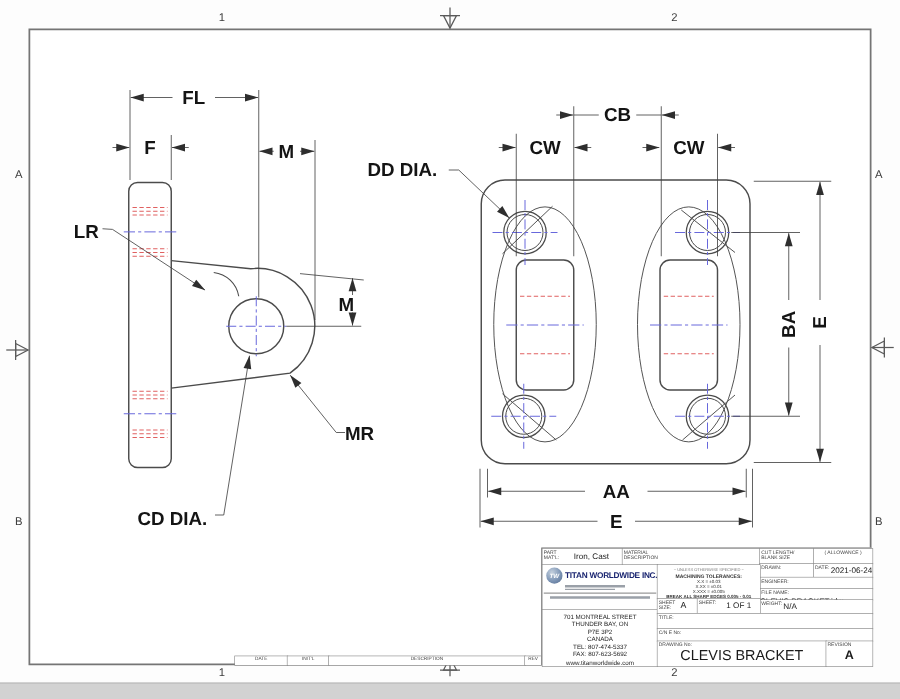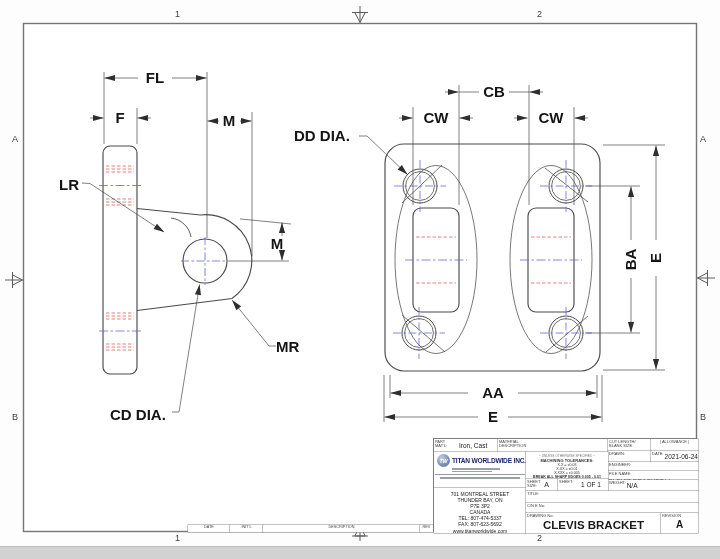--- a/index.html
+++ b/index.html
@@ -333,21 +333,21 @@
   </div>
 
   <div class="tb-cell" style="left:92px;top:52px;width:172px;height:12px;">
     <div class="tb-lab">TITLE:</div>
   </div>
   <div class="tb-cell" style="left:92px;top:64px;width:172px;height:10px;">
     <div class="tb-lab">C/N E No:</div>
   </div>
   <div class="tb-cell" style="left:92px;top:74px;width:135px;height:20px;">
     <div class="tb-lab">DRAWING No:</div>
-    <div class="tb-val" style="font-size:11.5px;font-weight:bold;text-align:center;margin-top:0.5px">CLEVIS BRACKET</div>
+    <div class="tb-val" style="font-size:11.5px;font-weight:normal;text-align:center;margin-top:0.5px">CLEVIS BRACKET</div>
   </div>
   <div class="tb-cell" style="left:227px;top:74px;width:37px;height:20px;">
     <div class="tb-lab">REVISION</div>
     <div class="tb-val" style="font-size:10px;font-weight:bold;text-align:center">A</div>
   </div>
 </div>
 
 <div id="gray-strip"></div>
 
 </div>

